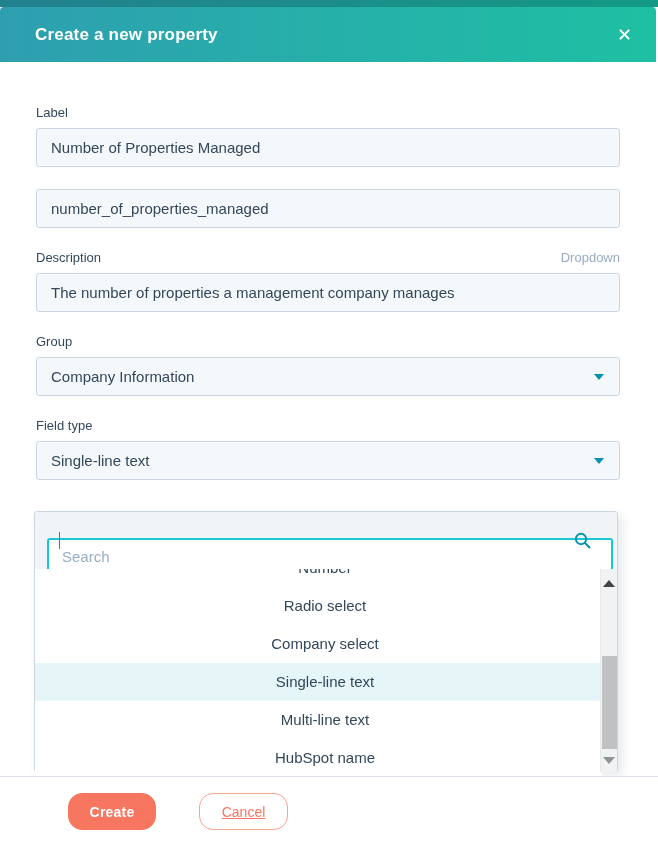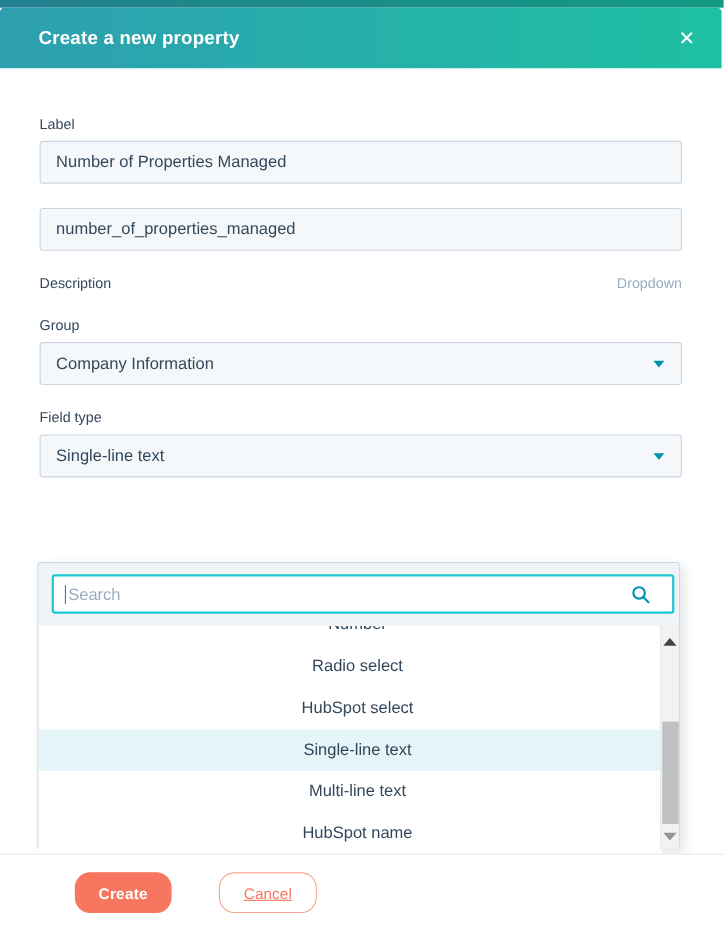--- a/index.html
+++ b/index.html
@@ -55,21 +55,21 @@
   .panel {
     position: absolute; left: 34px; top: 511px; width: 584px; height: 261px;
     background: #ffffff; border: 1px solid #cbd6e2; border-radius: 3px;
     box-shadow: 4px 4px 10px rgba(45, 62, 80, 0.12);
   }
   .search-strip {
     position: absolute; top: 0; left: 0; right: 0; height: 57px;
     background: #f0f4f7; border-radius: 3px 3px 0 0;
   }
   .search-box {
-    position: absolute; left: 12px; top: 10px; width: 566px; height: 36px;
+    position: absolute; left: 12px; top: 26px; width: 566px; height: 36px;
     background: #ffffff; border: 2px solid #1cc7d4; border-radius: 3px;
     font-family: "Liberation Sans", sans-serif; font-size: 15px; color: #33475b;
     padding: 0 36px 0 13px; outline: none;
   }
   .search-box::placeholder { color: #99acc2; opacity: 1; }
   .text-cursor {
     position: absolute; left: 24px; top: 20px; width: 1px; height: 17px;
     background: #516f90;
   }
   .search-icon { position: absolute; right: 26px; top: 20px; width: 17px; height: 17px; }
@@ -139,20 +139,21 @@
 
     <div class="field">
       <input class="text-input" type="text" value="number_of_properties_managed" style="">
     </div>
 
     <div class="field">
       <div class="label-row">
         <span>Description</span>
         <span class="optional">Dropdown</span>
       </div>
+      <input class="text-input" type="text" value="The number of properties a management company manages" style="">
     </div>
 
     <div class="field">
       <div class="label-row">Group</div>
       <div class="select">
         <span>Company Information</span>
         <span class="caret-down-icon"></span>
       </div>
     </div>
 
@@ -172,21 +173,21 @@
       <span class="text-cursor"></span>
       <svg class="search-icon" viewBox="0 0 17 17">
         <circle cx="7" cy="7" r="5.2" fill="none" stroke="#0091ae" stroke-width="1.9"></circle>
         <line x1="11" y1="11" x2="15.5" y2="15.5" stroke="#0091ae" stroke-width="1.9" stroke-linecap="round"></line>
       </svg>
     </div>
 
     <div class="options">
       <div class="option first">Number</div>
       <div class="option">Radio select</div>
-      <div class="option">HubSpot select</div>
+      <div class="option">Company select</div>
       <div class="option selected">Single-line text</div>
       <div class="option">Multi-line text</div>
       <div class="option">HubSpot name</div>
     </div>
 
     <div class="scrollbar">
       <div class="scroll-up-btn">
         <span class="triangle-up-icon"></span>
       </div>
       <div class="scroll-thumb"></div>

